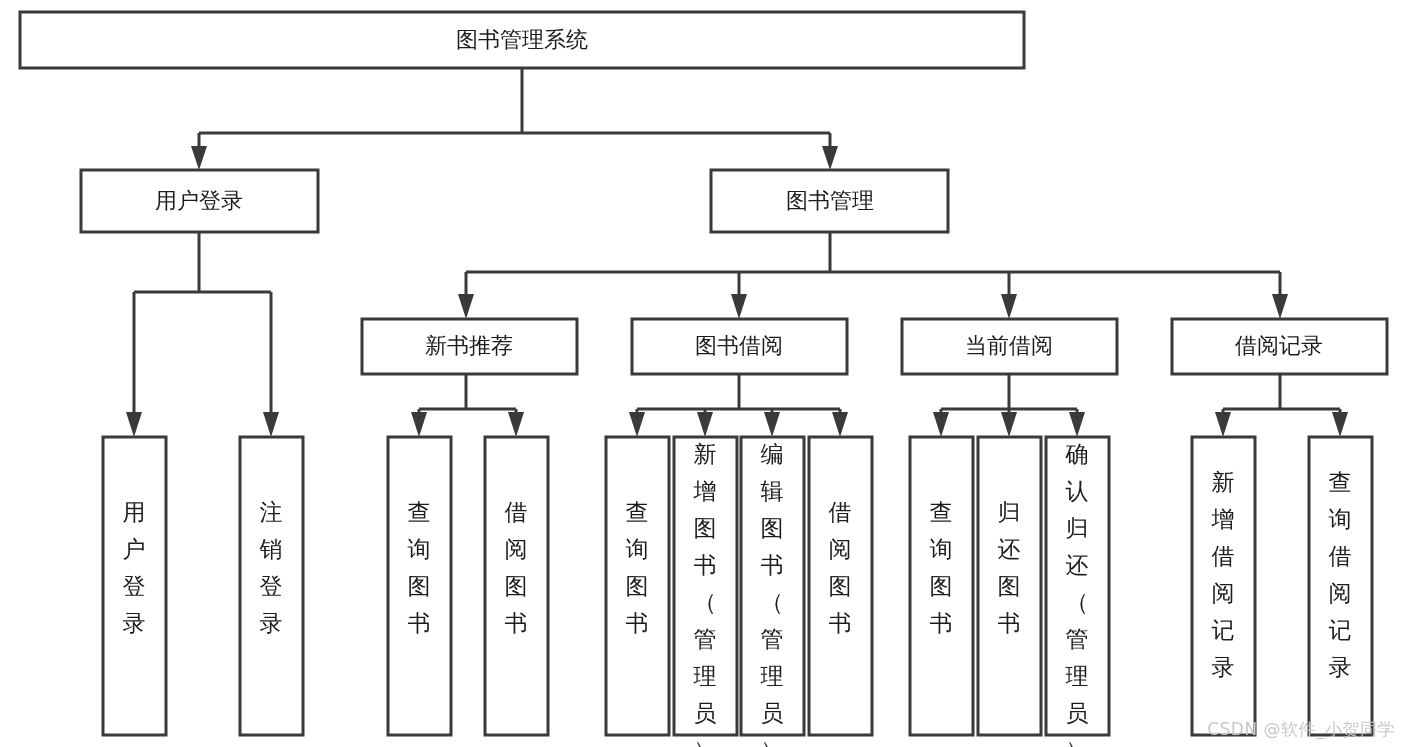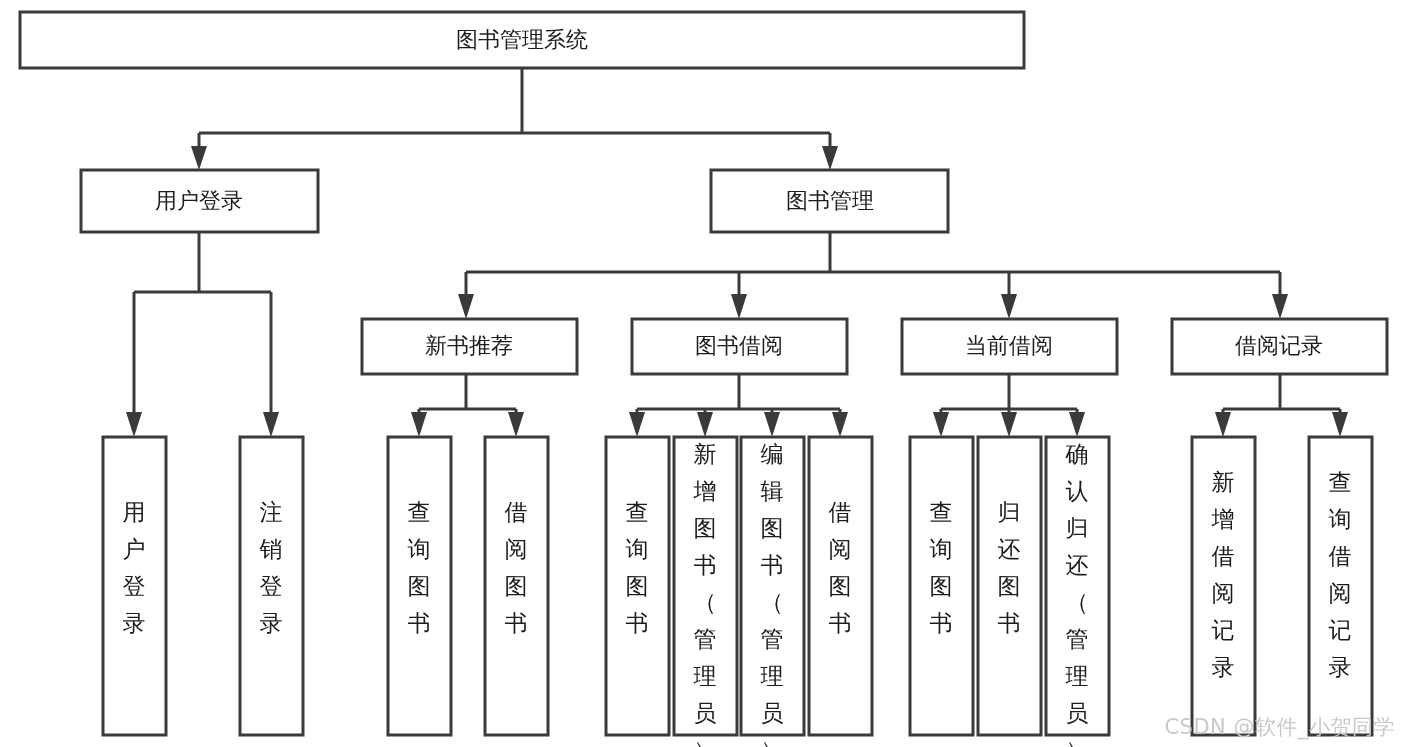--- a/index.html
+++ b/index.html
@@ -53,21 +53,21 @@
     fill: #1c1c1c;
     font-family: "DejaVu Sans", "Liberation Sans", sans-serif;
     font-size: 23px;
     text-anchor: middle;
   }
   .watermark {
     position: absolute;
     right: 10px;
     bottom: 6px;
     font-family: "DejaVu Sans", "Liberation Sans", sans-serif;
-    font-size: 21px;
+    font-size: 17px;
     color: #c9c9c9;
     white-space: nowrap;
     letter-spacing: 0.5px;
   }
 </style>
 </head>
 <body>
 
 <div id="diagram-root">
 

